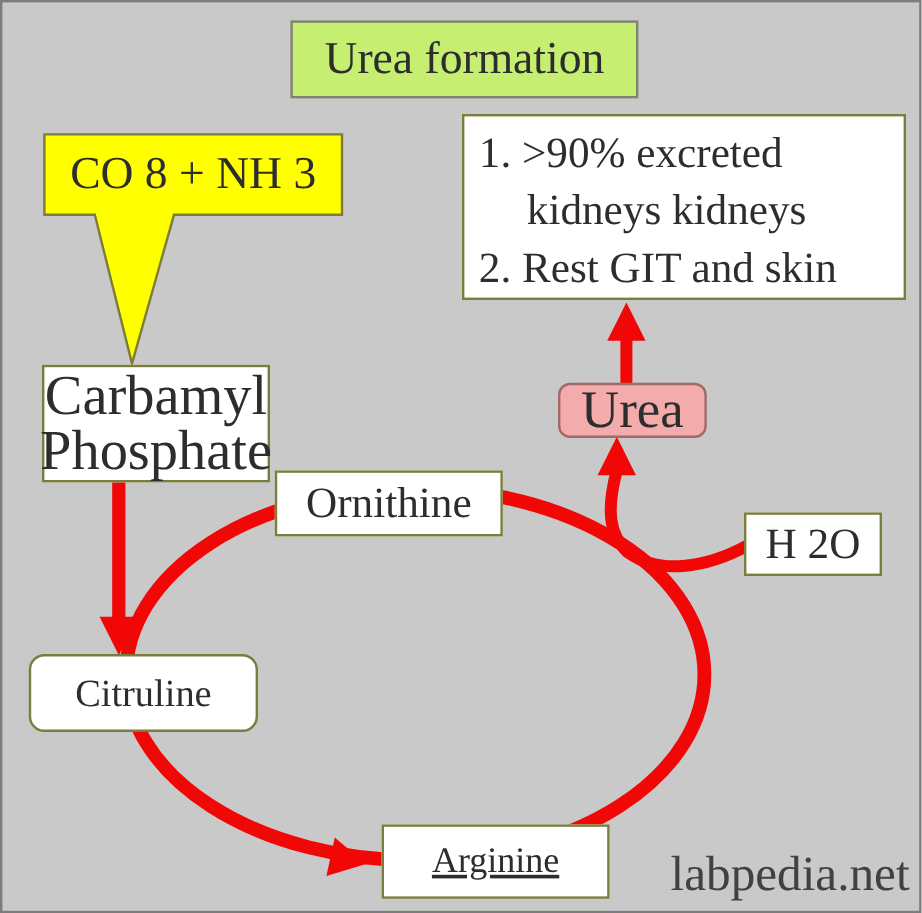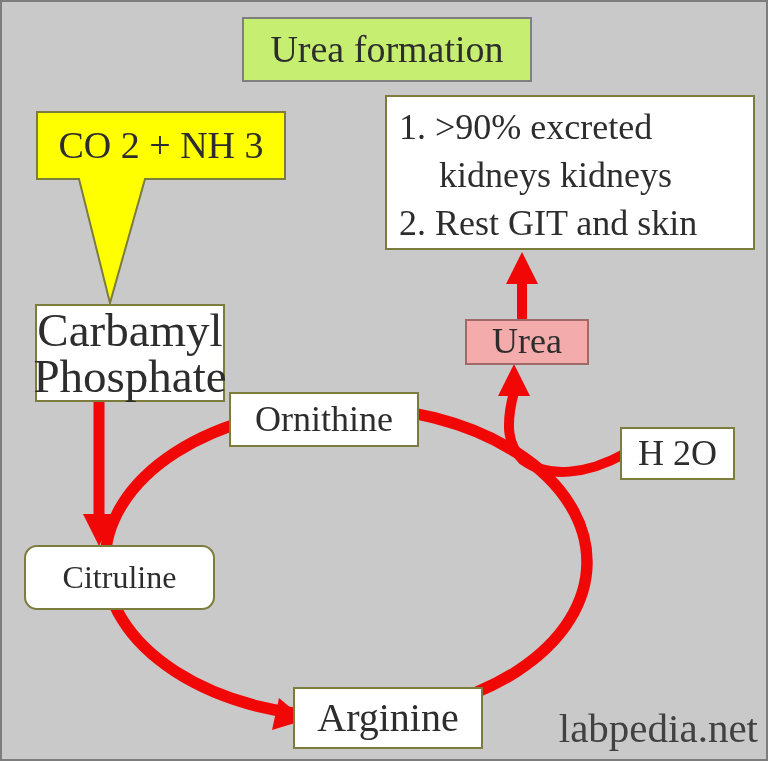--- a/index.html
+++ b/index.html
@@ -56,51 +56,51 @@
       <polygon points="496,394 528,394 512,362"></polygon>
       <polygon points="270,728 277,696 303,718"></polygon>
     </g>
   </svg>
 
   <div class="box title-box" style="left:240px;top:15px;width:290px;height:65px;">
     <span>Urea formation</span>
   </div>
 
   <div class="box plain" style="left:35px;top:110px;width:248px;height:67px;font-size:38px;">
-    <span>CO 2 + NH 3</span>
+    <span>CO 8 + NH 3</span>
   </div>
 
   <div class="box multiline" style="left:33px;top:302px;width:190px;height:98px;font-size:47px;line-height:46px;">
     <span>Carbamyl</span>
     <span>Phosphate</span>
   </div>
 
   <div class="box listbox" style="left:383px;top:93px;width:370px;height:155px;">
     <div class="ln">1. &gt;90% excreted</div>
     <div class="ln indent">kidneys kidneys</div>
     <div class="ln">2. Rest GIT and skin</div>
   </div>
 
-  <div class="box pink" style="left:463px;top:317px;width:124px;height:46px;font-size:36px;">
+  <div class="box pink" style="left:463px;top:317px;width:124px;height:46px;font-size:44px;border-radius:10px;">
     <span>Urea</span>
   </div>
 
   <div class="box" style="left:227px;top:390px;width:190px;height:55px;font-size:36px;">
     <span>Ornithine</span>
   </div>
 
   <div class="box" style="left:618px;top:425px;width:115px;height:53px;font-size:36px;">
     <span>H 2O</span>
   </div>
 
   <div class="box" style="left:22px;top:543px;width:191px;height:65px;font-size:32px;border-radius:13px;">
     <span>Citruline</span>
   </div>
 
-  <div class="box" style="left:291px;top:685px;width:190px;height:62px;font-size:40px;">
+  <div class="box" style="left:316px;top:685px;width:190px;height:62px;font-size:30px;text-decoration:underline;">
     <span>Arginine</span>
   </div>
 
   <div class="watermark">
     <span>labpedia.net</span>
   </div>
 
 </div>
 
 </body></html>

